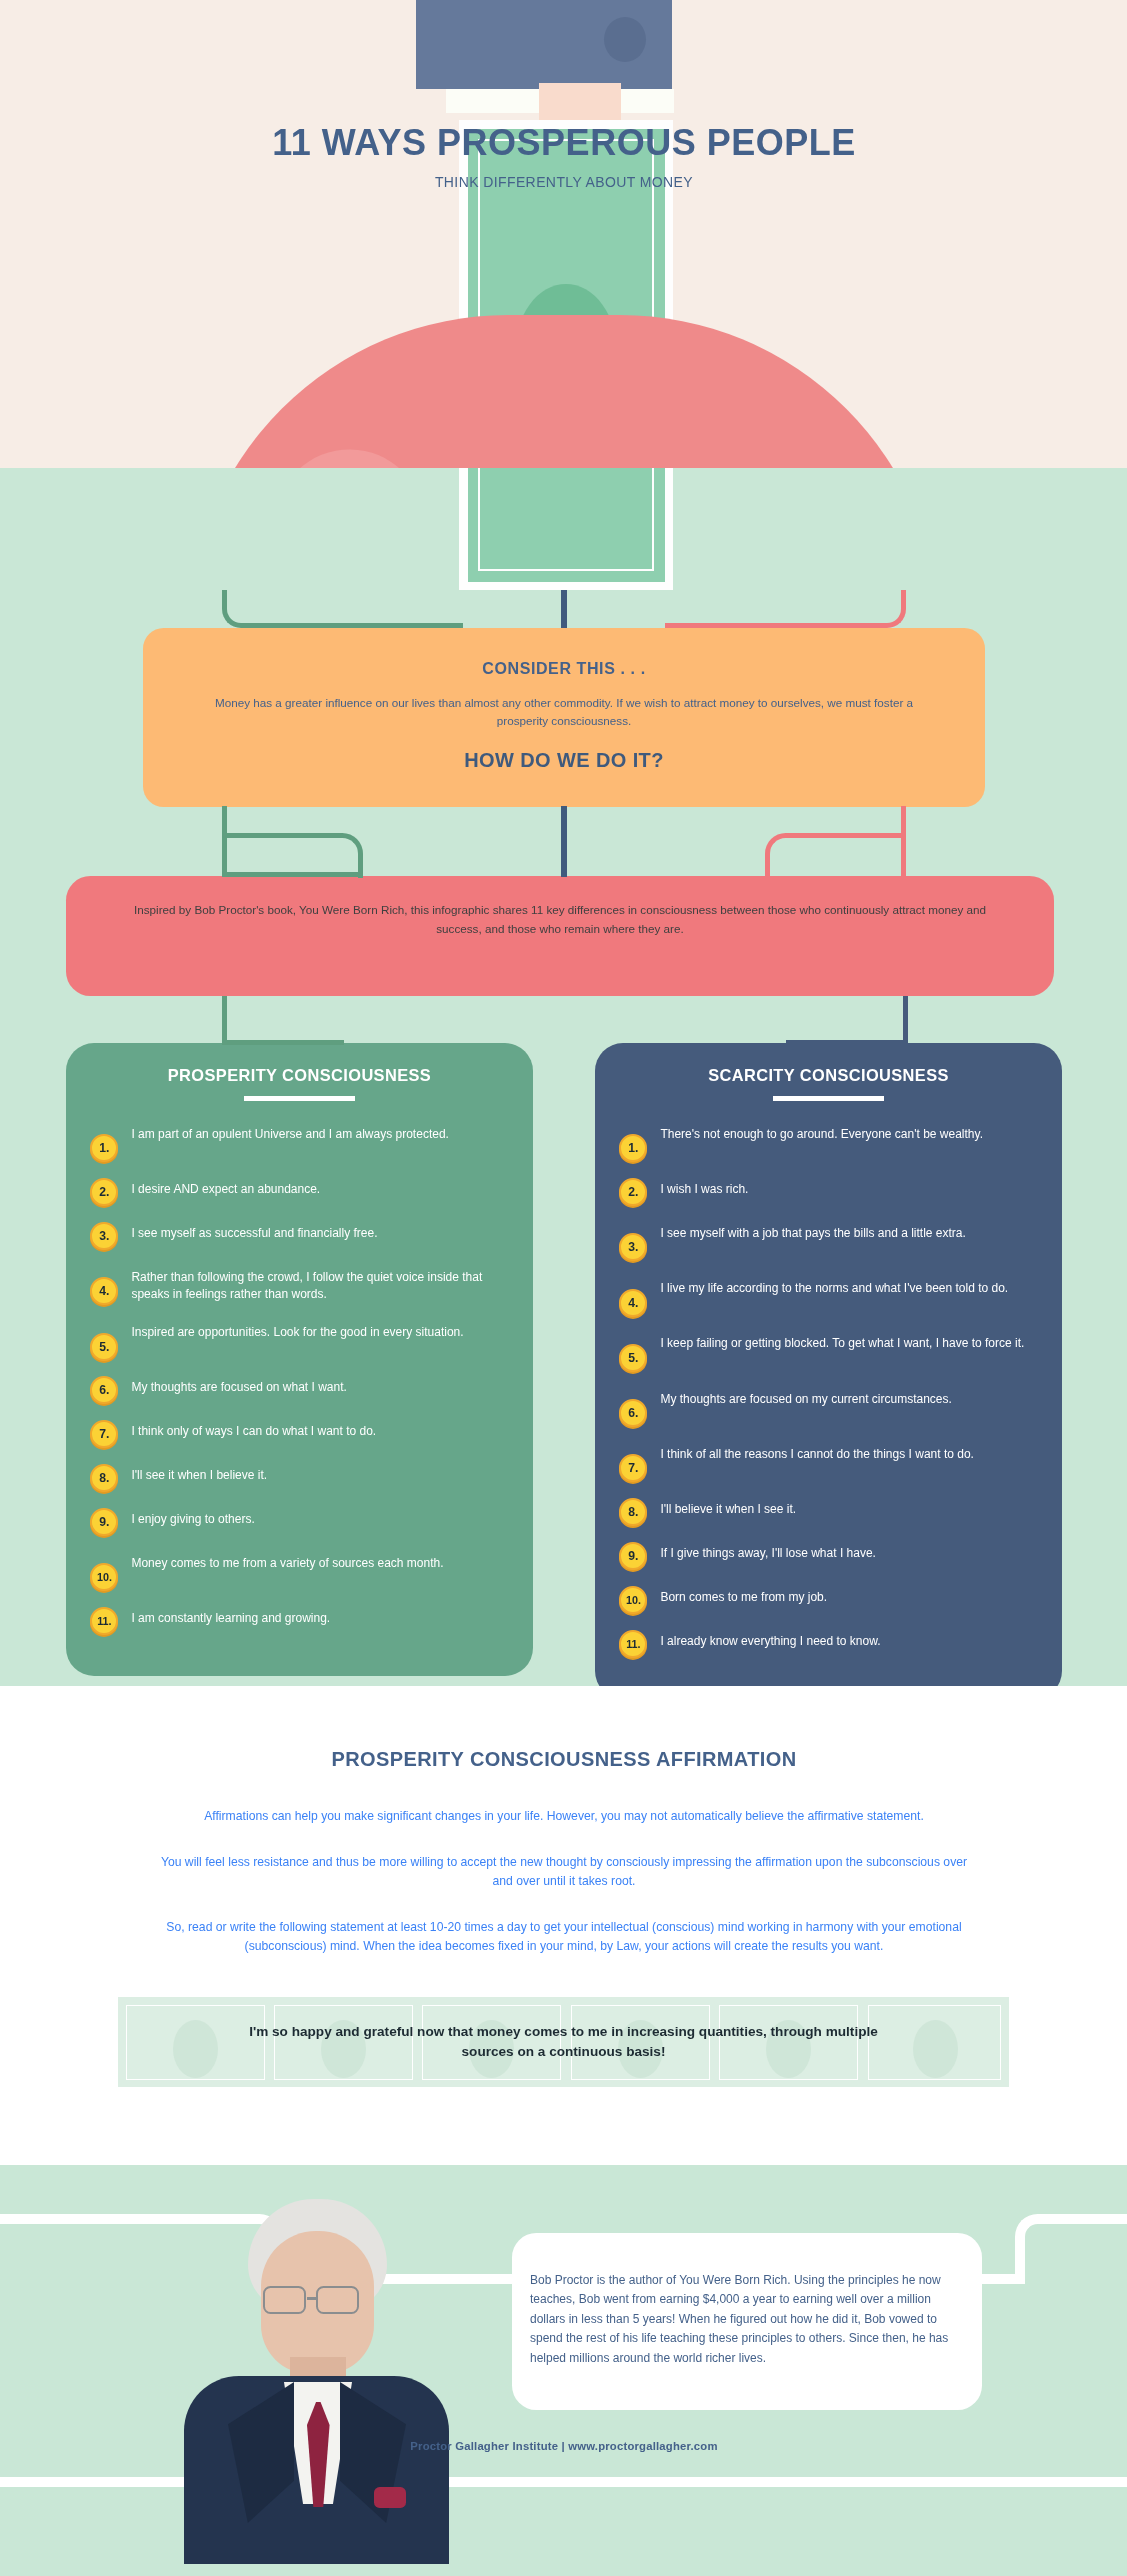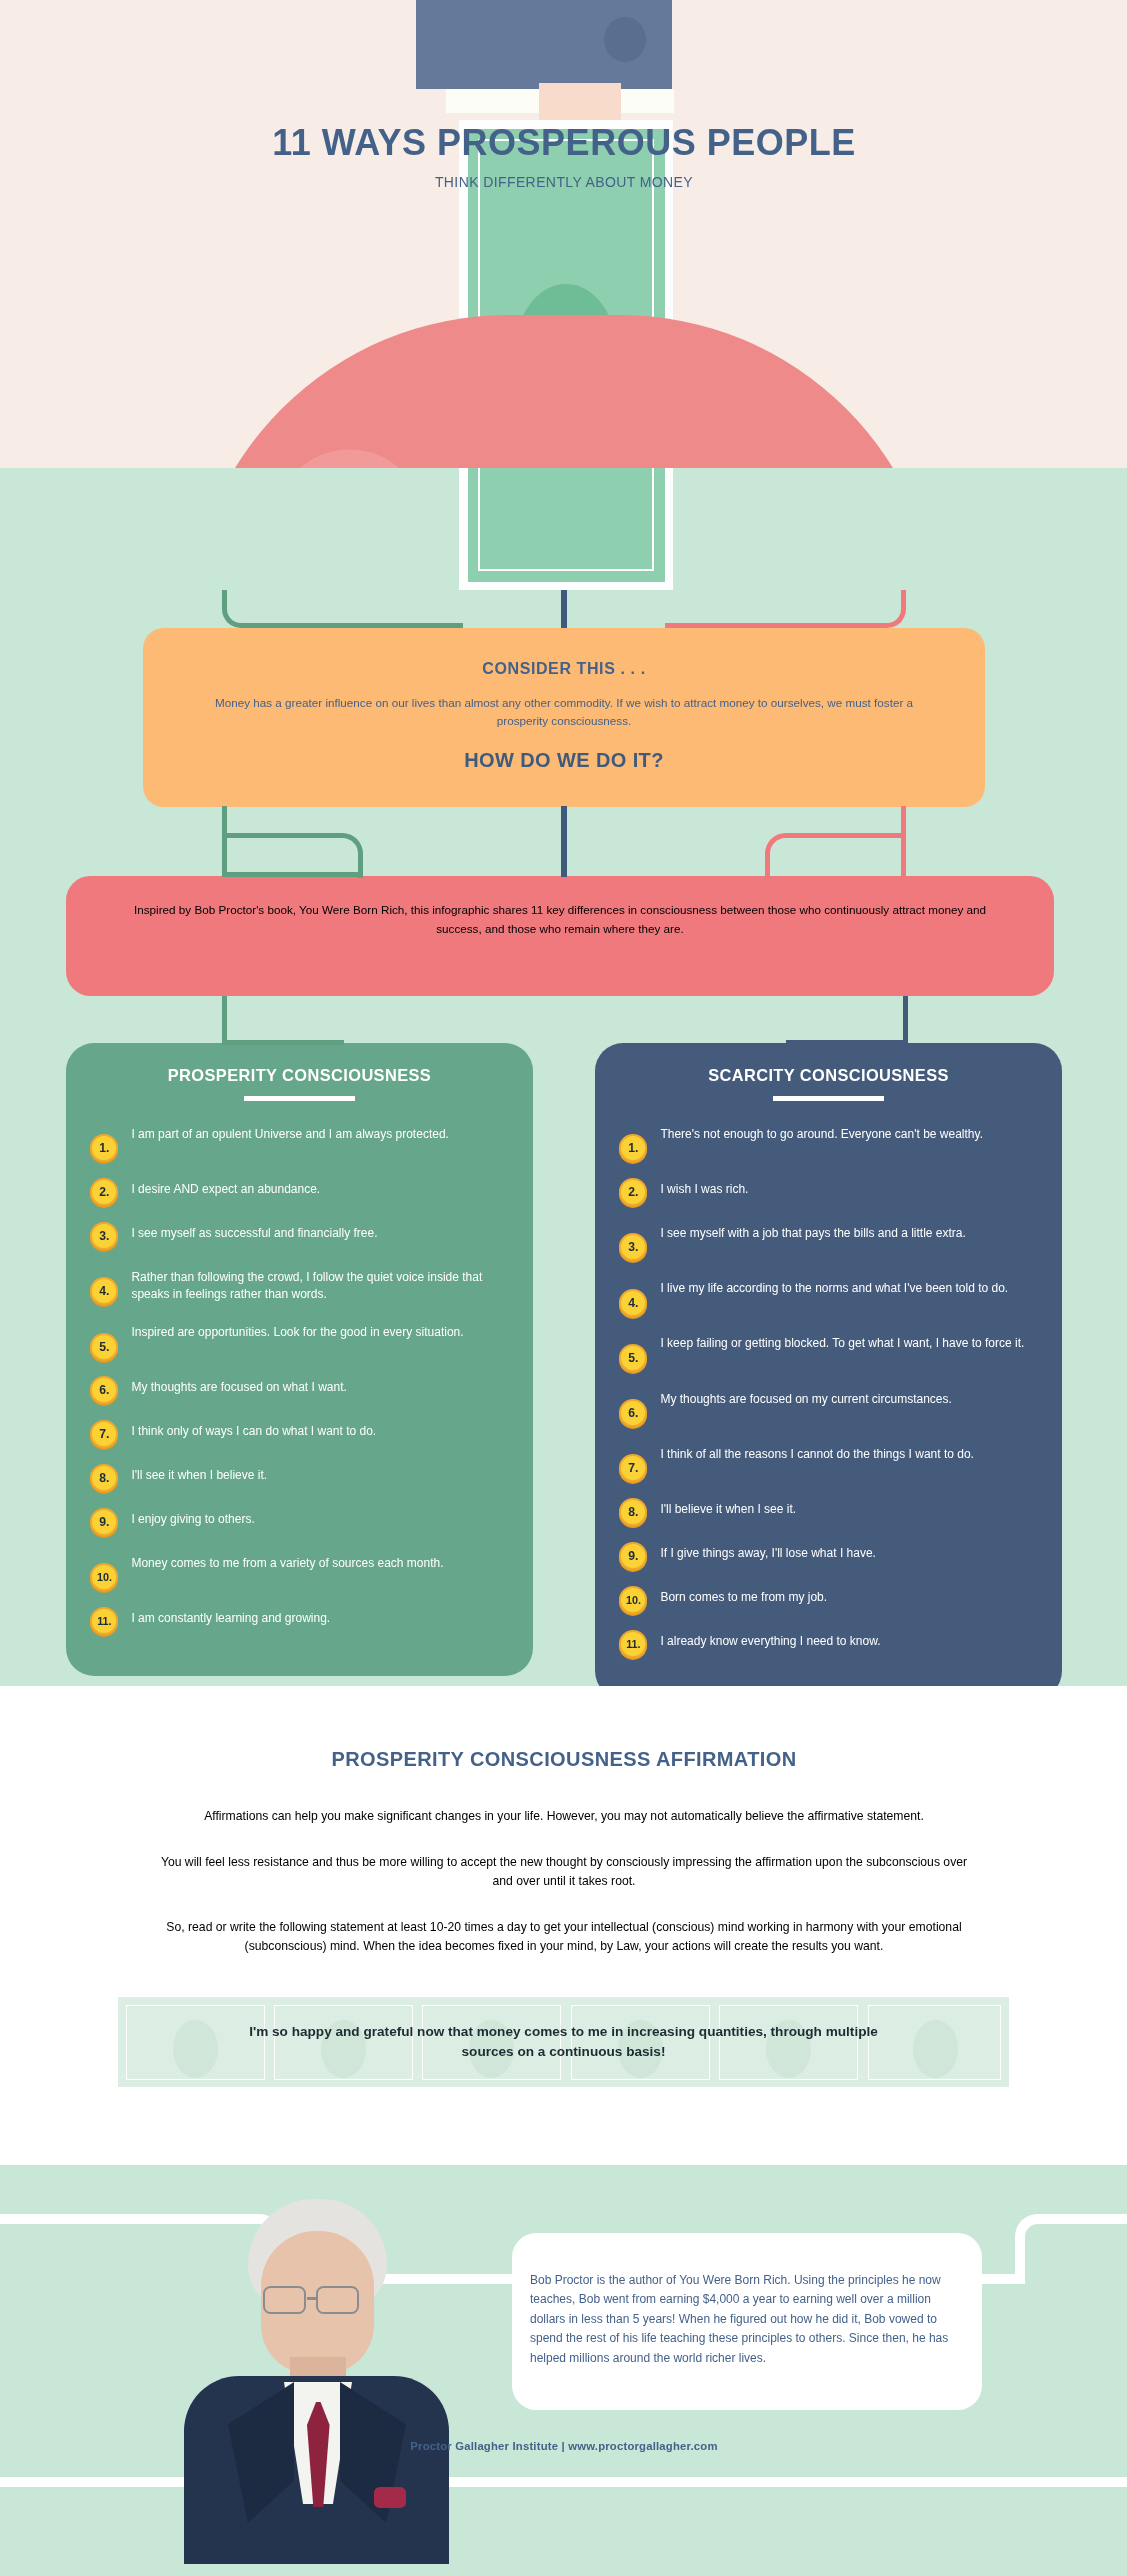--- a/index.html
+++ b/index.html
@@ -79,21 +79,21 @@
     margin-top:16px; font-size:11.7px; line-height:1.55; color:#44618a;
   }
   .consider-cta {
     margin-top:19px; font-size:20px; font-weight:bold; letter-spacing:0.4px; color:#3f5a7d;
   }
 
   
   .pink-banner {
     position:absolute; left:66px; top:876px; width:988px; height:120px;
     background:#f0797d; border-radius:24.4px;
-    padding:25px 68px 0 68px; text-align:center; color:#000000;
+    padding:25px 68px 0 68px; text-align:center; color:#404040;
   }
   .pink-banner p { font-size:11.7px; line-height:1.6; }
   .pink-banner p + p { margin-top:17px; }
 
   
   .col {
     position:absolute; top:1043px; width:467px; border-radius:28px;
     padding:22.6px 24.4px 26px 24.4px;
   }
   .col-green { left:66px; background:#66a68a; }
@@ -122,21 +122,21 @@
 
   
   .affirm {
     position:absolute; left:0; top:1686px; width:1128px; height:479px;
     background:#ffffff; text-align:center; padding-top:62px;
   }
   .affirm-title {
     font-size:20px; font-weight:bold; letter-spacing:0.4px; color:#44618a;
   }
   .affirm-p {
-    width:827px; margin:0 auto; font-size:12.2px; line-height:1.6; color:#000000;
+    width:827px; margin:0 auto; font-size:12.2px; line-height:1.6; color:#3b82f6;
   }
   .affirm-p.p1 { margin-top:36px; }
   .affirm-p.p2 { margin-top:26px; }
   .affirm-p.p3 { margin-top:26px; }
 
   .affirm-box {
     position:absolute; left:118px; top:1997px; width:891px; height:90px;
     background:#dceee3; display:flex; align-items:center; justify-content:center;
   }
   .affirm-box .slot {

